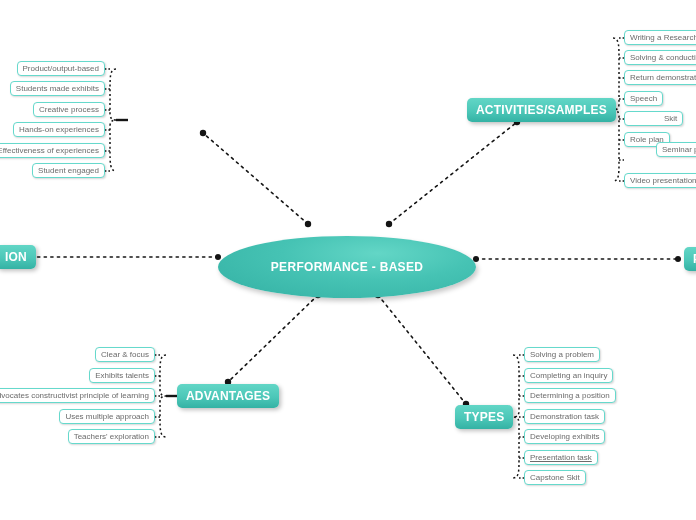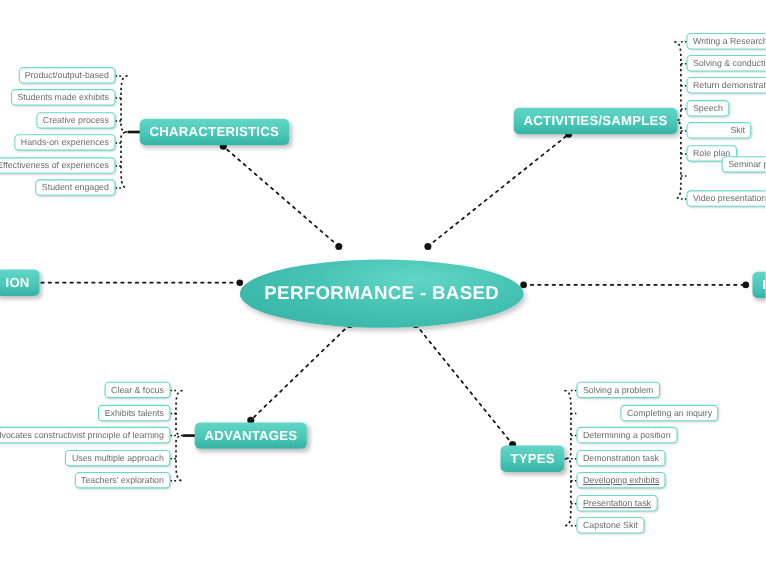--- a/index.html
+++ b/index.html
@@ -37,21 +37,21 @@
     height: 62px;
     border-radius: 50%;
     background: radial-gradient(ellipse at 62% 28%, #63d6c6 0%, #46c3b4 42%, #33b0a3 100%);
     box-shadow: 2px 3px 5px rgba(0,0,0,0.22);
     display: flex;
     align-items: center;
     justify-content: center;
     text-align: center;
     color: #ffffff;
     font-weight: bold;
-    font-size: 17px;
+    font-size: 12px;
     letter-spacing: 0.3px;
     line-height: 1.35;
     z-index: 6;
   }
 
   
   .branch-node {
     position: absolute;
     background: linear-gradient(to bottom, #62d6c6 0%, #4cc7b8 55%, #34b2a4 100%);
     border-radius: 5px;
@@ -164,23 +164,20 @@
   </div>
 
   <div class="branch-node" style="left:-4px; top:245px;">
     <span>ION</span>
   </div>
 
   <div class="branch-node" style="left:684px; top:247px;">
     <span>P</span>
   </div>
 
-  <div class="branch-node" style="left:127px; top:108px;">
-    <span>CHARACTERISTICS</span>
-  </div>
 
   <div class="branch-node" style="left:467px; top:98px;">
     <span>ACTIVITIES/SAMPLES</span>
   </div>
 
   <div class="branch-node" style="left:177px; top:384px;">
     <span>ADVANTAGES</span>
   </div>
 
   <div class="branch-node" style="left:455px; top:405px;">
@@ -243,30 +240,30 @@
   <div class="leaf right-align" style="right:541px; top:409px;">
     <span>Uses multiple approach</span>
   </div>
   <div class="leaf right-align" style="right:541px; top:429px;">
     <span>Teachers' exploration</span>
   </div>
 
   <div class="leaf" style="left:524px; top:347px;">
     <span>Solving a problem</span>
   </div>
-  <div class="leaf" style="left:524px; top:368px;margin-left:40px;">
+  <div class="leaf" style="left:524px; top:368px;">
     <span>Completing an inquiry</span>
   </div>
   <div class="leaf" style="left:524px; top:388px;">
     <span>Determining a position</span>
   </div>
   <div class="leaf" style="left:524px; top:409px;">
     <span>Demonstration task</span>
   </div>
-  <div class="leaf" style="left:524px; top:429px;text-decoration:underline;">
+  <div class="leaf" style="left:524px; top:429px;">
     <span>Developing exhibits</span>
   </div>
   <div class="leaf" style="left:524px; top:450px;text-decoration:underline;">
     <span>Presentation task</span>
   </div>
   <div class="leaf" style="left:524px; top:470px;">
     <span>Capstone Skit</span>
   </div>
 
 </div>

